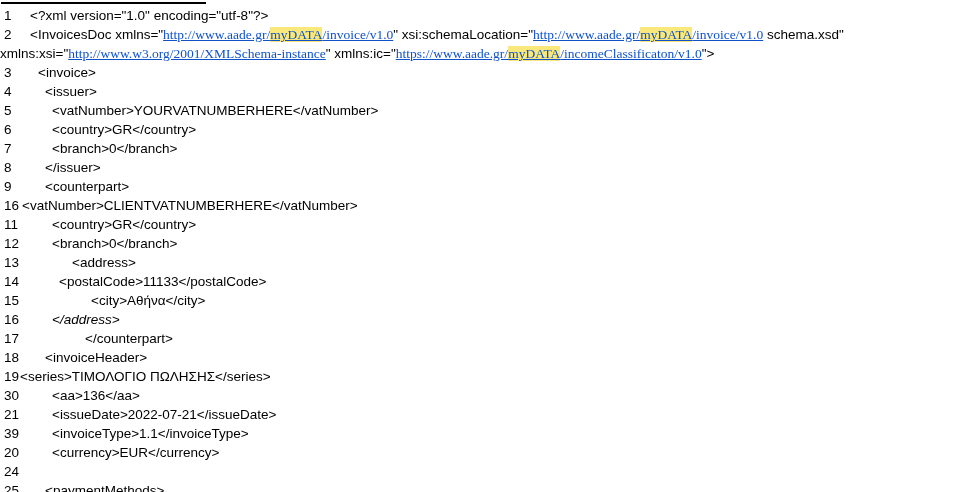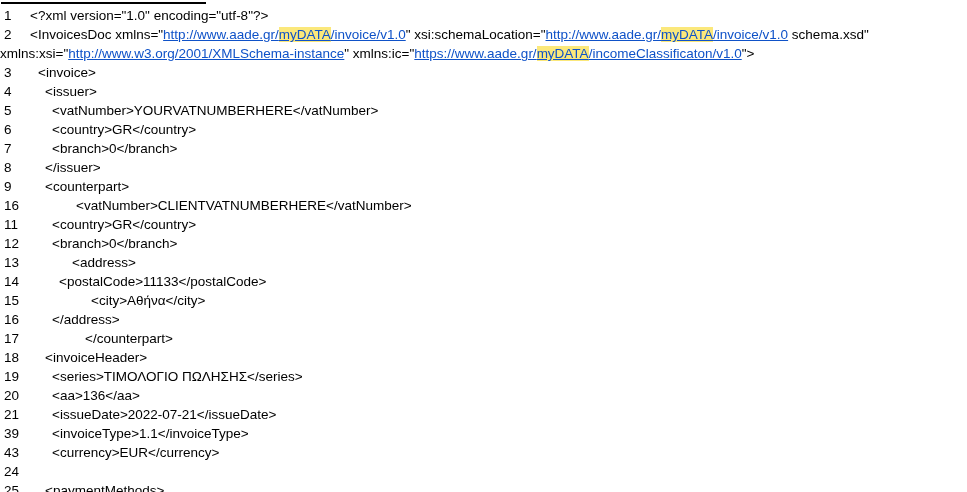--- a/index.html
+++ b/index.html
@@ -41,49 +41,50 @@
     color: var(--text);
   }
   .code {
     display: inline-block;
   }
   a.link {
     color: var(--link);
     text-decoration: underline;
     text-decoration-color: var(--link);
     cursor: pointer;
+    font-family: Liberation Serif, serif;
   }
   a.link.hl {
     background: var(--highlight);
   }
 </style>
 </head>
 <body>
 
 <div class="top-rule"></div>
 <div class="doc">
     <div class="row"><span class="gutter">1</span><span class="code" style="padding-left: 30px;"><span>&lt;?xml version="1.0" encoding="utf-8"?&gt;</span></span></div>
     <div class="row"><span class="gutter">2</span><span class="code" style="padding-left: 30px;"><span>&lt;InvoicesDoc xmlns="</span><a class="link">http://www.aade.gr/</a><a class="link hl">myDATA</a><a class="link">/invoice/v1.0</a><span>" xsi:schemaLocation="</span><a class="link">http://www.aade.gr/</a><a class="link hl">myDATA</a><a class="link">/invoice/v1.0</a><span> schema.xsd"</span></span></div>
     <div class="row"><span class="code" style="padding-left: 0px;"><span>xmlns:xsi="</span><a class="link">http://www.w3.org/2001/XMLSchema-instance</a><span>" xmlns:ic="</span><a class="link">https://www.aade.gr/</a><a class="link hl">myDATA</a><a class="link">/incomeClassificaton/v1.0</a><span>"&gt;</span></span></div>
     <div class="row"><span class="gutter">3</span><span class="code" style="padding-left: 38px;"><span>&lt;invoice&gt;</span></span></div>
     <div class="row"><span class="gutter">4</span><span class="code" style="padding-left: 45px;"><span>&lt;issuer&gt;</span></span></div>
     <div class="row"><span class="gutter">5</span><span class="code" style="padding-left: 52px;"><span>&lt;vatNumber&gt;YOURVATNUMBERHERE&lt;/vatNumber&gt;</span></span></div>
     <div class="row"><span class="gutter">6</span><span class="code" style="padding-left: 52px;"><span>&lt;country&gt;GR&lt;/country&gt;</span></span></div>
     <div class="row"><span class="gutter">7</span><span class="code" style="padding-left: 52px;"><span>&lt;branch&gt;0&lt;/branch&gt;</span></span></div>
     <div class="row"><span class="gutter">8</span><span class="code" style="padding-left: 45px;"><span>&lt;/issuer&gt;</span></span></div>
     <div class="row"><span class="gutter">9</span><span class="code" style="padding-left: 45px;"><span>&lt;counterpart&gt;</span></span></div>
-    <div class="row"><span class="gutter">16</span><span class="code" style="padding-left: 76px;"><span>&lt;vatNumber&gt;CLIENTVATNUMBERHERE&lt;/vatNumber&gt;</span></span></div>
+    <div class="row"><span class="gutter">16</span><span class="code" style="padding-left: 22px;"><span>&lt;vatNumber&gt;CLIENTVATNUMBERHERE&lt;/vatNumber&gt;</span></span></div>
     <div class="row"><span class="gutter">11</span><span class="code" style="padding-left: 52px;"><span>&lt;country&gt;GR&lt;/country&gt;</span></span></div>
     <div class="row"><span class="gutter">12</span><span class="code" style="padding-left: 52px;"><span>&lt;branch&gt;0&lt;/branch&gt;</span></span></div>
     <div class="row"><span class="gutter">13</span><span class="code" style="padding-left: 72px;"><span>&lt;address&gt;</span></span></div>
     <div class="row"><span class="gutter">14</span><span class="code" style="padding-left: 59px;"><span>&lt;postalCode&gt;11133&lt;/postalCode&gt;</span></span></div>
     <div class="row"><span class="gutter">15</span><span class="code" style="padding-left: 91px;"><span>&lt;city&gt;Αθήνα&lt;/city&gt;</span></span></div>
-    <div class="row"><span class="gutter">16</span><span class="code" style="padding-left: 52px;"><span>&lt;/address&gt;</span></span></div>
+    <div class="row"><span class="gutter">16</span><span class="code" style="padding-left: 52px; font-style: italic;"><span>&lt;/address&gt;</span></span></div>
     <div class="row"><span class="gutter">17</span><span class="code" style="padding-left: 45px; margin-left: 40px;"><span>&lt;/counterpart&gt;</span></span></div>
     <div class="row"><span class="gutter">18</span><span class="code" style="padding-left: 45px;"><span>&lt;invoiceHeader&gt;</span></span></div>
-    <div class="row"><span class="gutter">19</span><span class="code" style="padding-left: 52px;"><span>&lt;series&gt;ΤΙΜΟΛΟΓΙΟ ΠΩΛΗΣΗΣ&lt;/series&gt;</span></span></div>
-    <div class="row"><span class="gutter">20</span><span class="code" style="padding-left: 52px;"><span>&lt;aa&gt;136&lt;/aa&gt;</span></span></div>
+    <div class="row"><span class="gutter">19</span><span class="code" style="padding-left: 20px;"><span>&lt;series&gt;ΤΙΜΟΛΟΓΙΟ ΠΩΛΗΣΗΣ&lt;/series&gt;</span></span></div>
+    <div class="row"><span class="gutter">30</span><span class="code" style="padding-left: 52px;"><span>&lt;aa&gt;136&lt;/aa&gt;</span></span></div>
     <div class="row"><span class="gutter">21</span><span class="code" style="padding-left: 52px;"><span>&lt;issueDate&gt;2022-07-21&lt;/issueDate&gt;</span></span></div>
     <div class="row"><span class="gutter">39</span><span class="code" style="padding-left: 52px;"><span>&lt;invoiceType&gt;1.1&lt;/invoiceType&gt;</span></span></div>
-    <div class="row"><span class="gutter">43</span><span class="code" style="padding-left: 52px;"><span>&lt;currency&gt;EUR&lt;/currency&gt;</span></span></div>
+    <div class="row"><span class="gutter">20</span><span class="code" style="padding-left: 52px;"><span>&lt;currency&gt;EUR&lt;/currency&gt;</span></span></div>
     <div class="row"><span class="gutter">24</span><span class="code" style="padding-left: 45px; margin-top: 38px;"><span>&lt;/invoiceHeader&gt;</span></span></div>
     <div class="row"><span class="gutter">25</span><span class="code" style="padding-left: 45px;"><span>&lt;paymentMethods&gt;</span></span></div>
   </div>
 
 </body></html>

